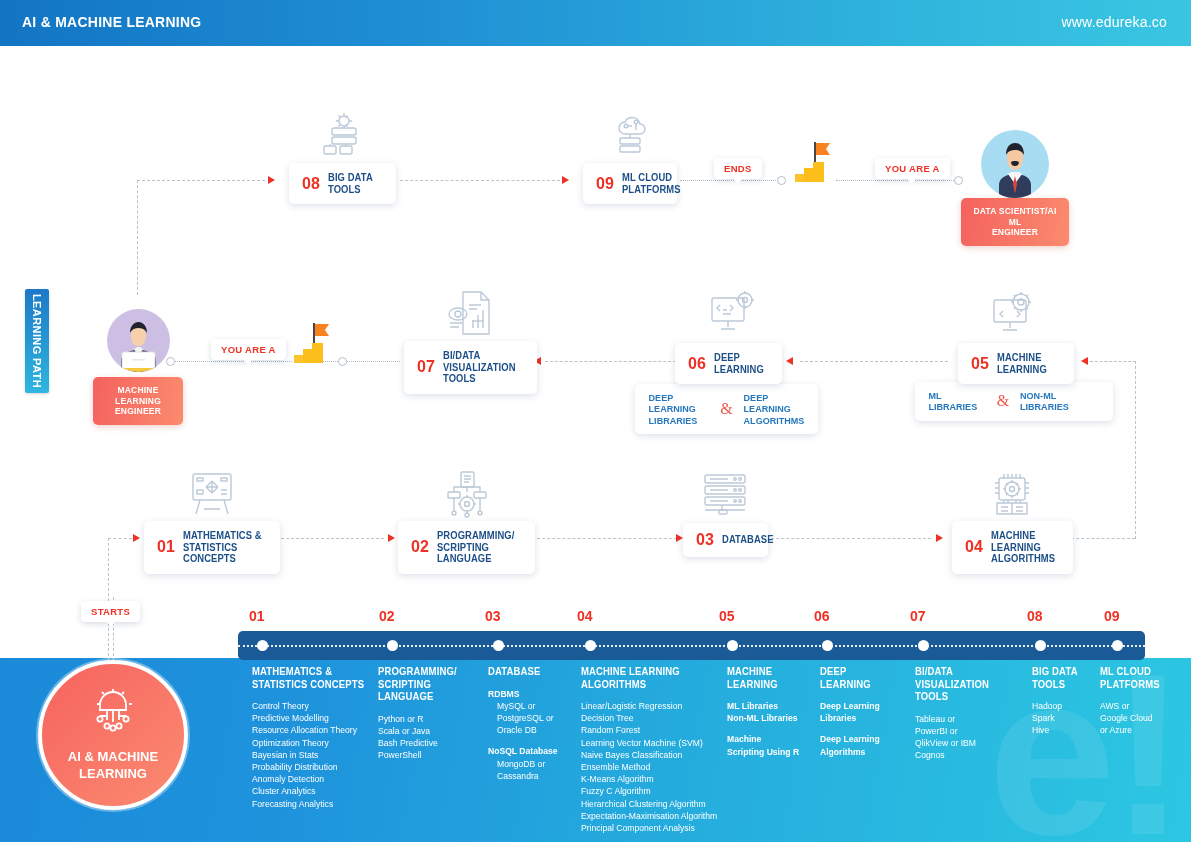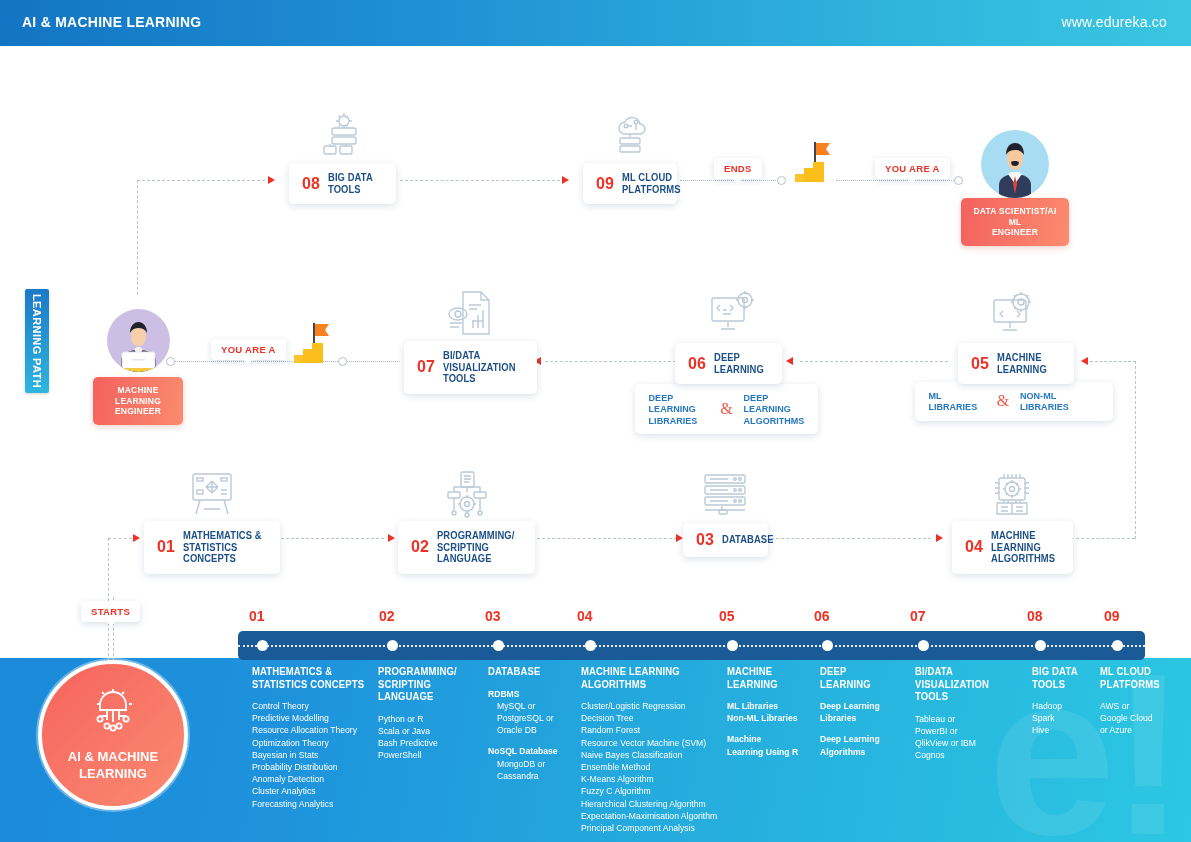--- a/index.html
+++ b/index.html
@@ -549,40 +549,40 @@
     <div class="li ind">PostgreSQL or</div>
     <div class="li ind">Oracle DB</div>
     <div class="gap"></div>
     <div class="li bold">NoSQL Database</div>
     <div class="li ind">MongoDB or</div>
     <div class="li ind">Cassandra</div>
   </div>
 <div class="legend-col" id="lc3" style="left:581px; width:140px;">
     <h4>MACHINE LEARNING
 ALGORITHMS</h4>
-    <div class="li">Cluster/Logistic Regression</div>
+    <div class="li">Linear/Logistic Regression</div>
     <div class="li">Decision Tree</div>
     <div class="li">Random Forest</div>
-    <div class="li">Resource Vector Machine (SVM)</div>
+    <div class="li">Learning Vector Machine (SVM)</div>
     <div class="li">Naive Bayes Classification</div>
     <div class="li">Ensemble Method</div>
     <div class="li">K-Means Algorithm</div>
     <div class="li">Fuzzy C Algorithm</div>
     <div class="li">Hierarchical Clustering Algorithm</div>
     <div class="li">Expectation-Maximisation Algorithm</div>
     <div class="li">Principal Component Analysis</div>
   </div>
 <div class="legend-col" id="lc4" style="left:727px; width:92px;">
     <h4>MACHINE
 LEARNING</h4>
     <div class="li bold">ML Libraries</div>
     <div class="li bold">Non-ML Libraries</div>
     <div class="gap"></div>
     <div class="li bold">Machine</div>
-    <div class="li bold">Learning Using R</div>
+    <div class="li bold">Scripting Using R</div>
   </div>
 <div class="legend-col" id="lc5" style="left:820px; width:92px;">
     <h4>DEEP
 LEARNING</h4>
     <div class="li bold">Deep Learning</div>
     <div class="li bold">Libraries</div>
     <div class="gap"></div>
     <div class="li bold">Deep Learning</div>
     <div class="li bold">Algorithms</div>
   </div>

